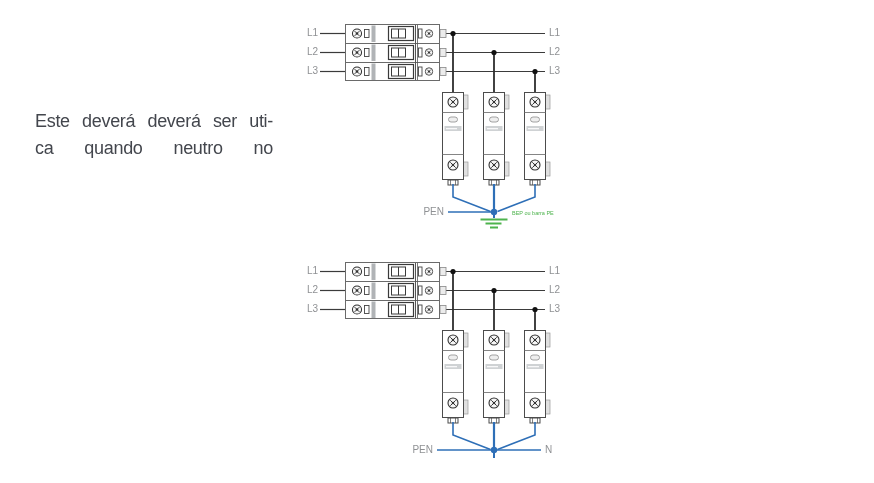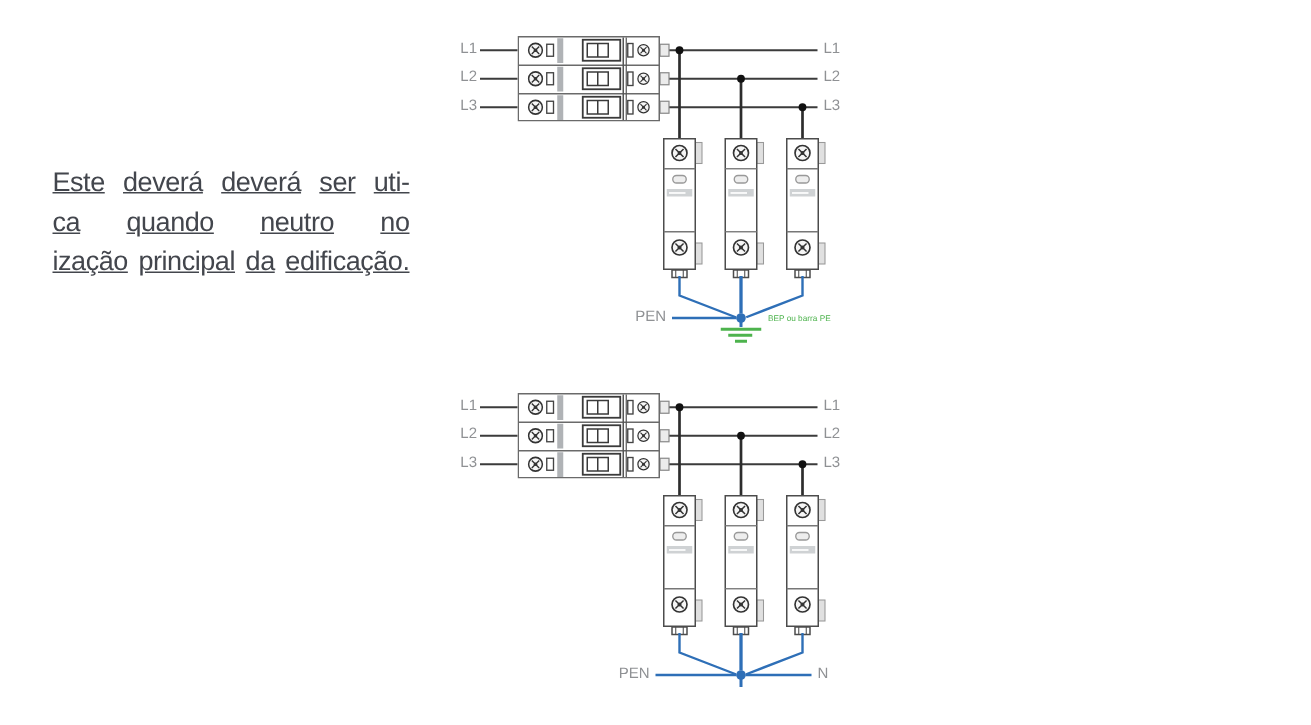--- a/index.html
+++ b/index.html
@@ -6,21 +6,21 @@
   .page{
     position:relative;width:874px;height:483px;background:#ffffff;
     overflow:hidden;font-family:"Liberation Sans",sans-serif;
   }
   
   .paragraph{
     position:absolute;left:35px;top:108px;width:238px;
     color:#43464d;font-size:18px;line-height:26.5px;letter-spacing:-0.3px;
     font-weight:500;
   }
-  .jline{display:flex;justify-content:space-between;white-space:nowrap;text-decoration:underline;}
+  .jline{display:flex;justify-content:space-between;white-space:nowrap;}
   
   .lbl{
     position:absolute;font-size:10px;line-height:10px;color:#8f9194;
     font-family:"Liberation Sans",sans-serif;
   }
   .lbl.r{text-align:right;}
   .earth-lbl{
     position:absolute;font-size:5.5px;line-height:6px;color:#4db34d;
     letter-spacing:0px;
   }
@@ -37,26 +37,20 @@
         <span>deverá</span>
         <span>deverá</span>
         <span>ser</span>
         <span>uti-</span>
       </div>
     <div class="jline">
         <span>ca</span>
         <span>quando</span>
         <span>neutro</span>
         <span>no</span>
-      </div>
-    <div class="jline">
-        <span>ização</span>
-        <span>principal</span>
-        <span>da</span>
-        <span>edificação.</span>
       </div>
   </div>
 
   <svg class="canvas" width="874" height="483" viewBox="0 0 874 483">
     <defs>
       <symbol id="screw" viewBox="0 0 12 12">
         <circle cx="6" cy="6" r="5" fill="#f6f6f6" stroke="#333" stroke-width="1.1"></circle>
         <path d="M3.3,3.3 L8.7,8.7 M8.7,3.3 L3.3,8.7" stroke="#333" stroke-width="1" fill="none"></path>
         <circle cx="6" cy="6" r="1.3" fill="#333"></circle>
       </symbol>

